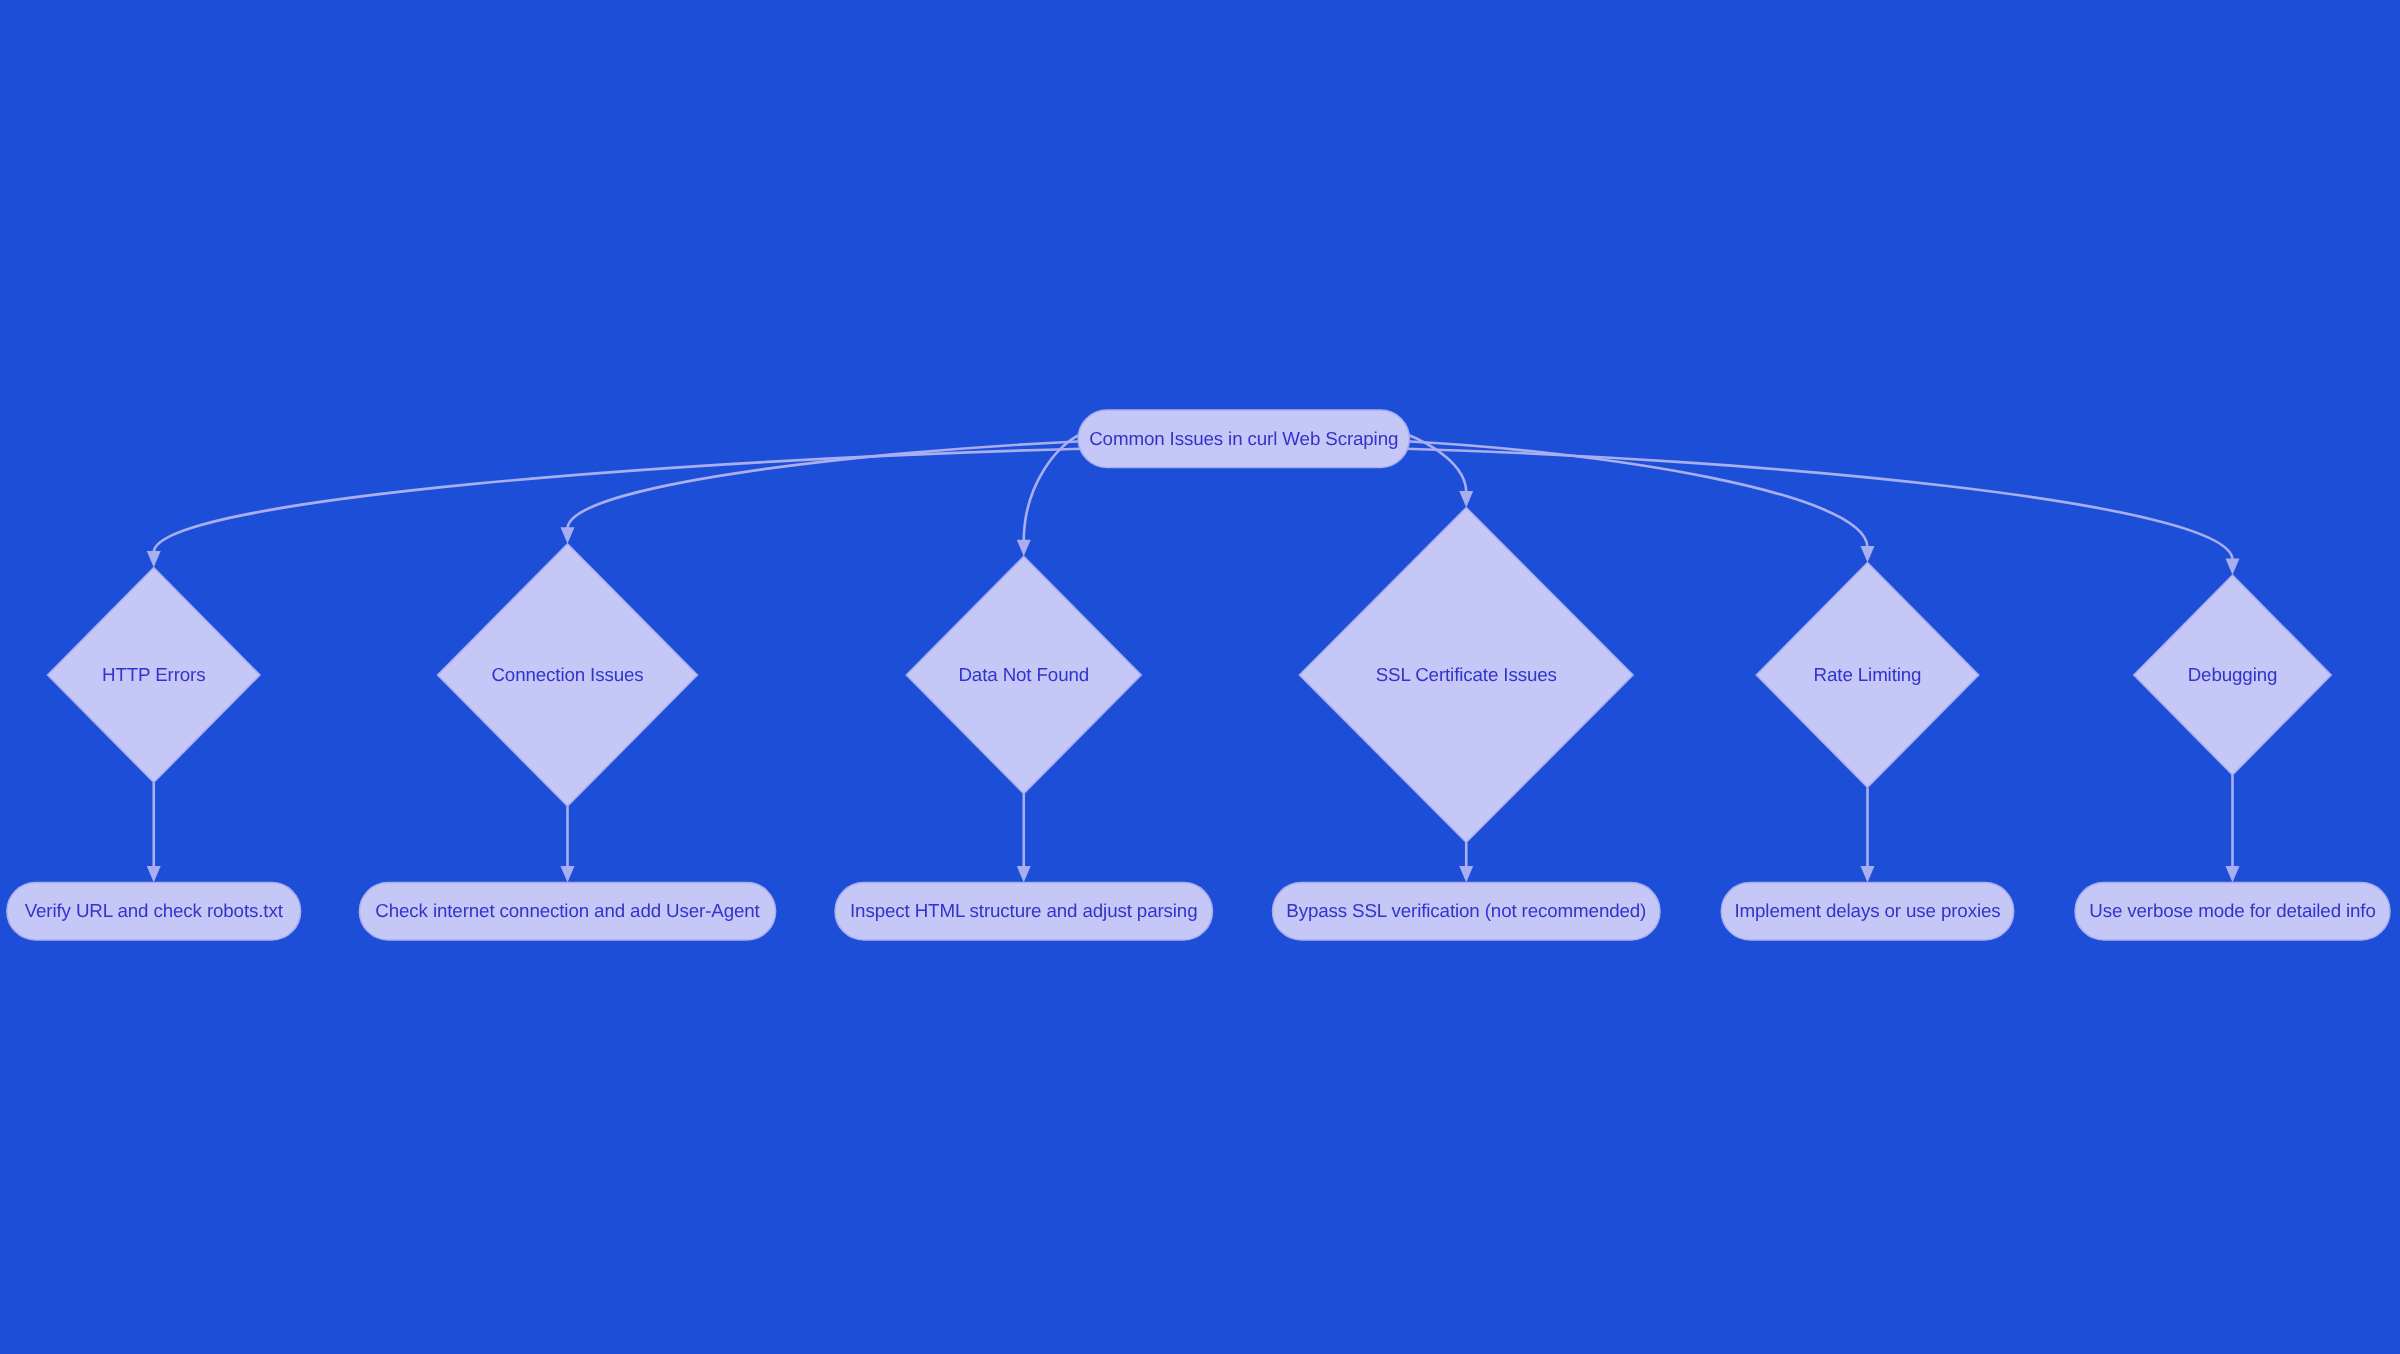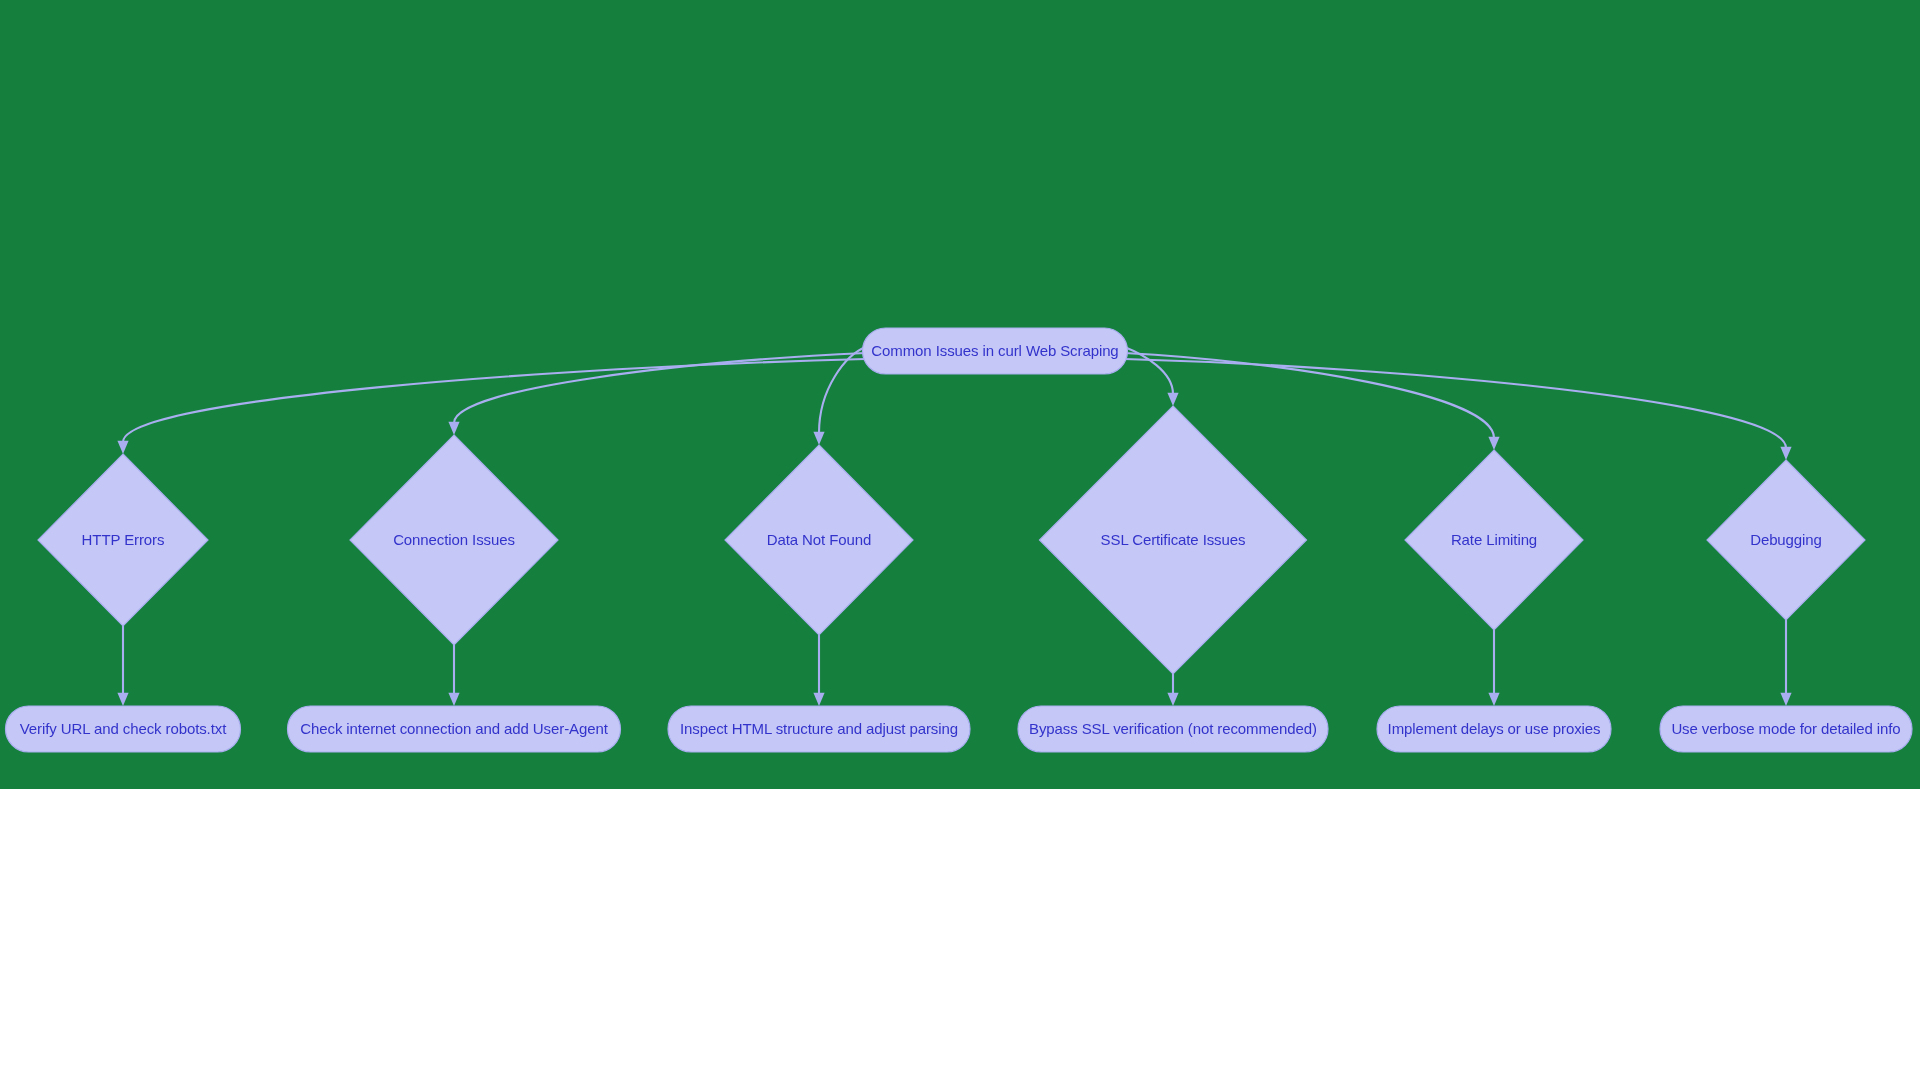--- a/index.html
+++ b/index.html
@@ -9,22 +9,22 @@
   }
   body {
     width: 1920px;
     height: 1083px;
     font-family: "Liberation Sans", sans-serif;
     overflow: hidden;
   }
   #flowchart-root {
     position: relative;
     width: 1920px;
-    height: 789px;
-    background: #15803d;
+    height: 1083px;
+    background: #1d4ed8;
   }
   svg.diagram {
     display: block;
     width: 1920px;
     height: 1083px;
   }
   .node-shape {
     fill: #c5c8f6;
     stroke: #a9adf0;
     stroke-width: 1.2;

